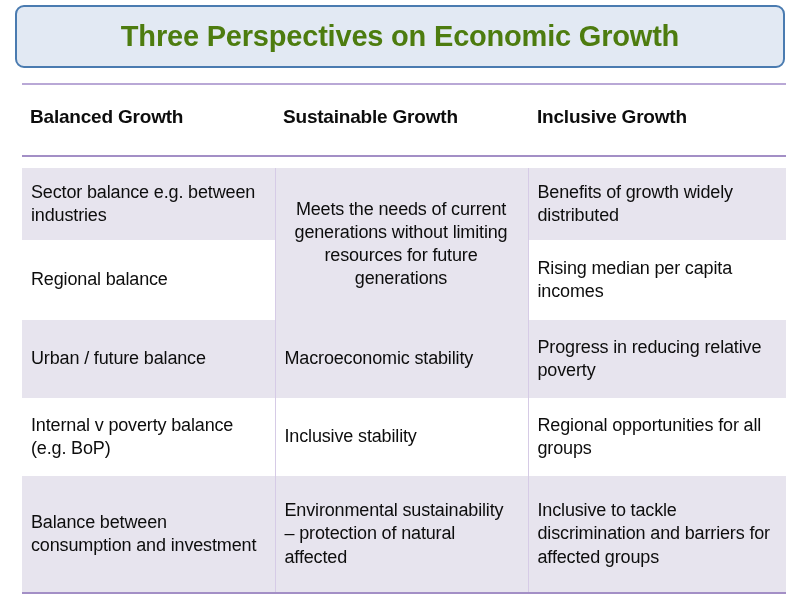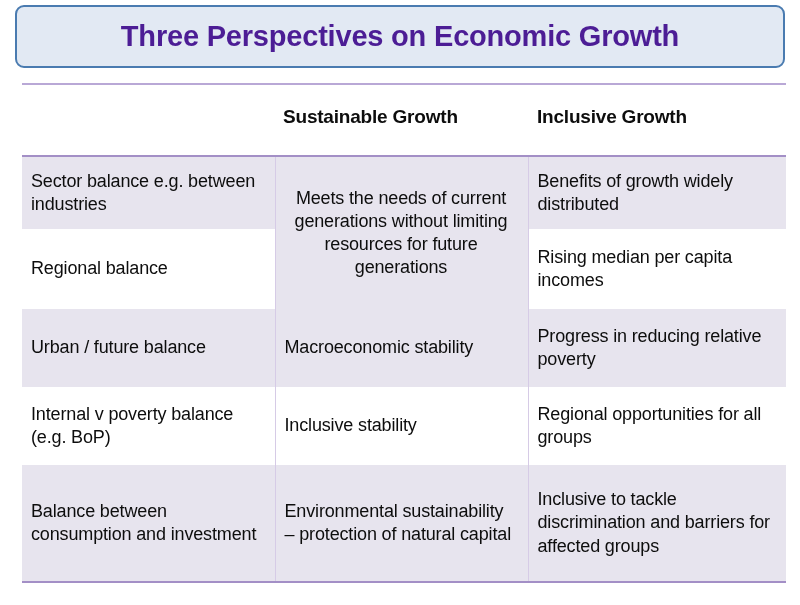--- a/index.html
+++ b/index.html
@@ -36,21 +36,21 @@
     background: #e2e9f3;
     border: 2px solid #4a7bb0;
     border-radius: 9px;
     display: flex;
     align-items: center;
     justify-content: center;
   }
   .title-text {
     font-size: 29px;
     font-weight: bold;
-    color: #4c1d95;
+    color: #4d7c0f;
     letter-spacing: -0.2px;
     line-height: 1.1;
     text-align: center;
     white-space: nowrap;
   }
 
   
   .top-rule {
     position: absolute;
     left: 22px;
@@ -88,20 +88,21 @@
     top: 155px;
     width: 764px;
     border-top: 2px solid #a38fc6;
     border-bottom: 2px solid #a38fc6;
     box-sizing: border-box;
   }
   table.grid {
     border-collapse: collapse;
     width: 764px;
     table-layout: fixed;
+    margin-top: 11px;
   }
   table.grid td {
     vertical-align: middle;
     padding: 7px 10px 7px 9px;
     font-size: 18px;
     line-height: 1.28;
     color: #0d0d0d;
     box-sizing: border-box;
     border-left: 1px solid #d6cbe6;
     letter-spacing: -0.15px;
@@ -135,20 +136,21 @@
 
 <div class="slide">
 
   <div class="title-box">
     <div class="title-text">Three Perspectives on Economic Growth</div>
   </div>
 
   <div class="top-rule"></div>
 
   <div class="col-headers">
+    <div class="col-header c1">Balanced Growth</div>
     <div class="col-header c3">Inclusive Growth</div>
     <div class="col-header c2">Sustainable Growth</div>
   </div>
 
   <div class="table-wrap">
     <table class="grid">
       <colgroup>
         <col class="c1">
         <col class="c2">
         <col class="c3">
@@ -193,21 +195,21 @@
           </td>
           <td class="plain">
             <span class="cell-text">Regional opportunities for all groups</span>
           </td>
         </tr>
         <tr class="r5">
           <td class="first shade">
             <span class="cell-text">Balance between consumption and investment</span>
           </td>
           <td class="shade">
-            <span class="cell-text">Environmental sustainability – protection of natural capital</span>
+            <span class="cell-text">Environmental sustainability – protection of natural affected</span>
           </td>
           <td class="shade">
             <span class="cell-text">Inclusive to tackle discrimination and barriers for affected groups</span>
           </td>
         </tr>
       </tbody>
     </table>
   </div>
 
 </div>

